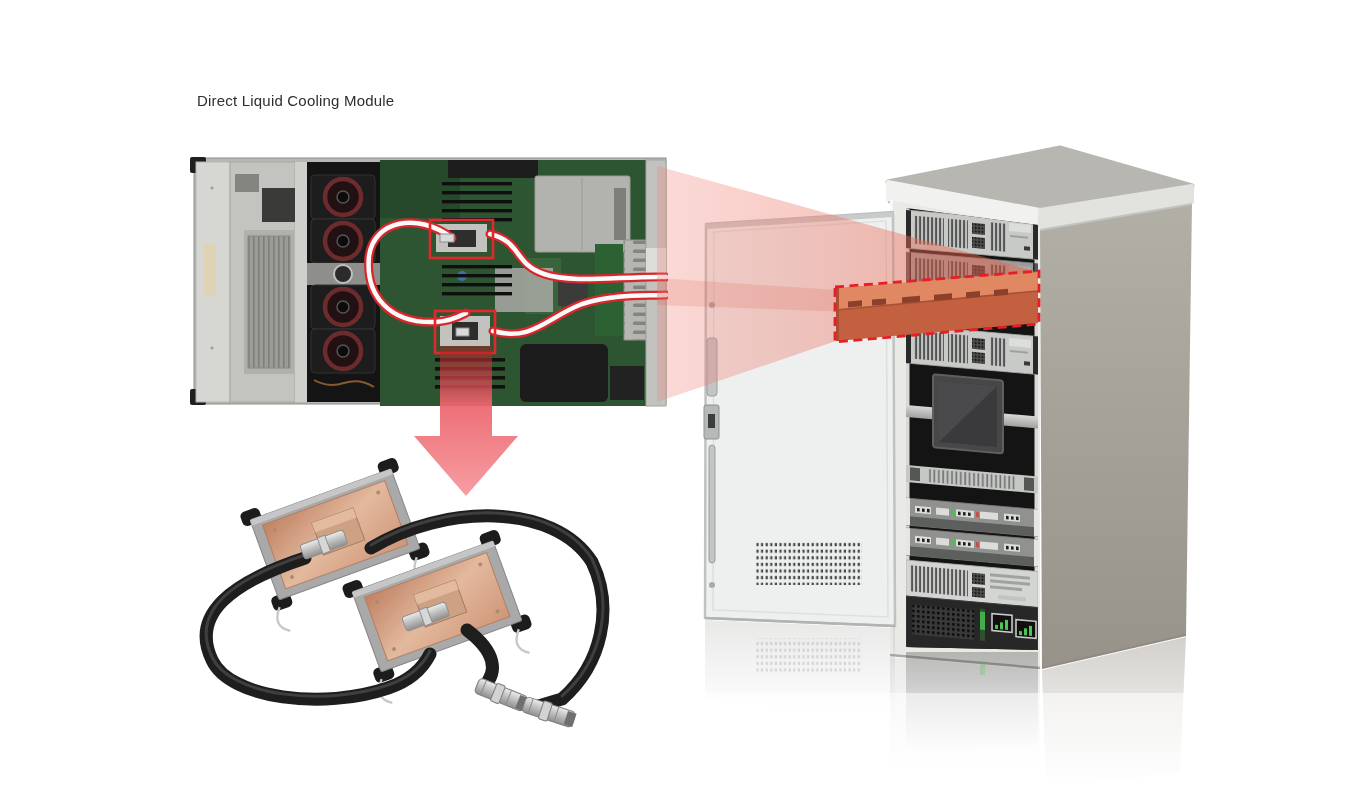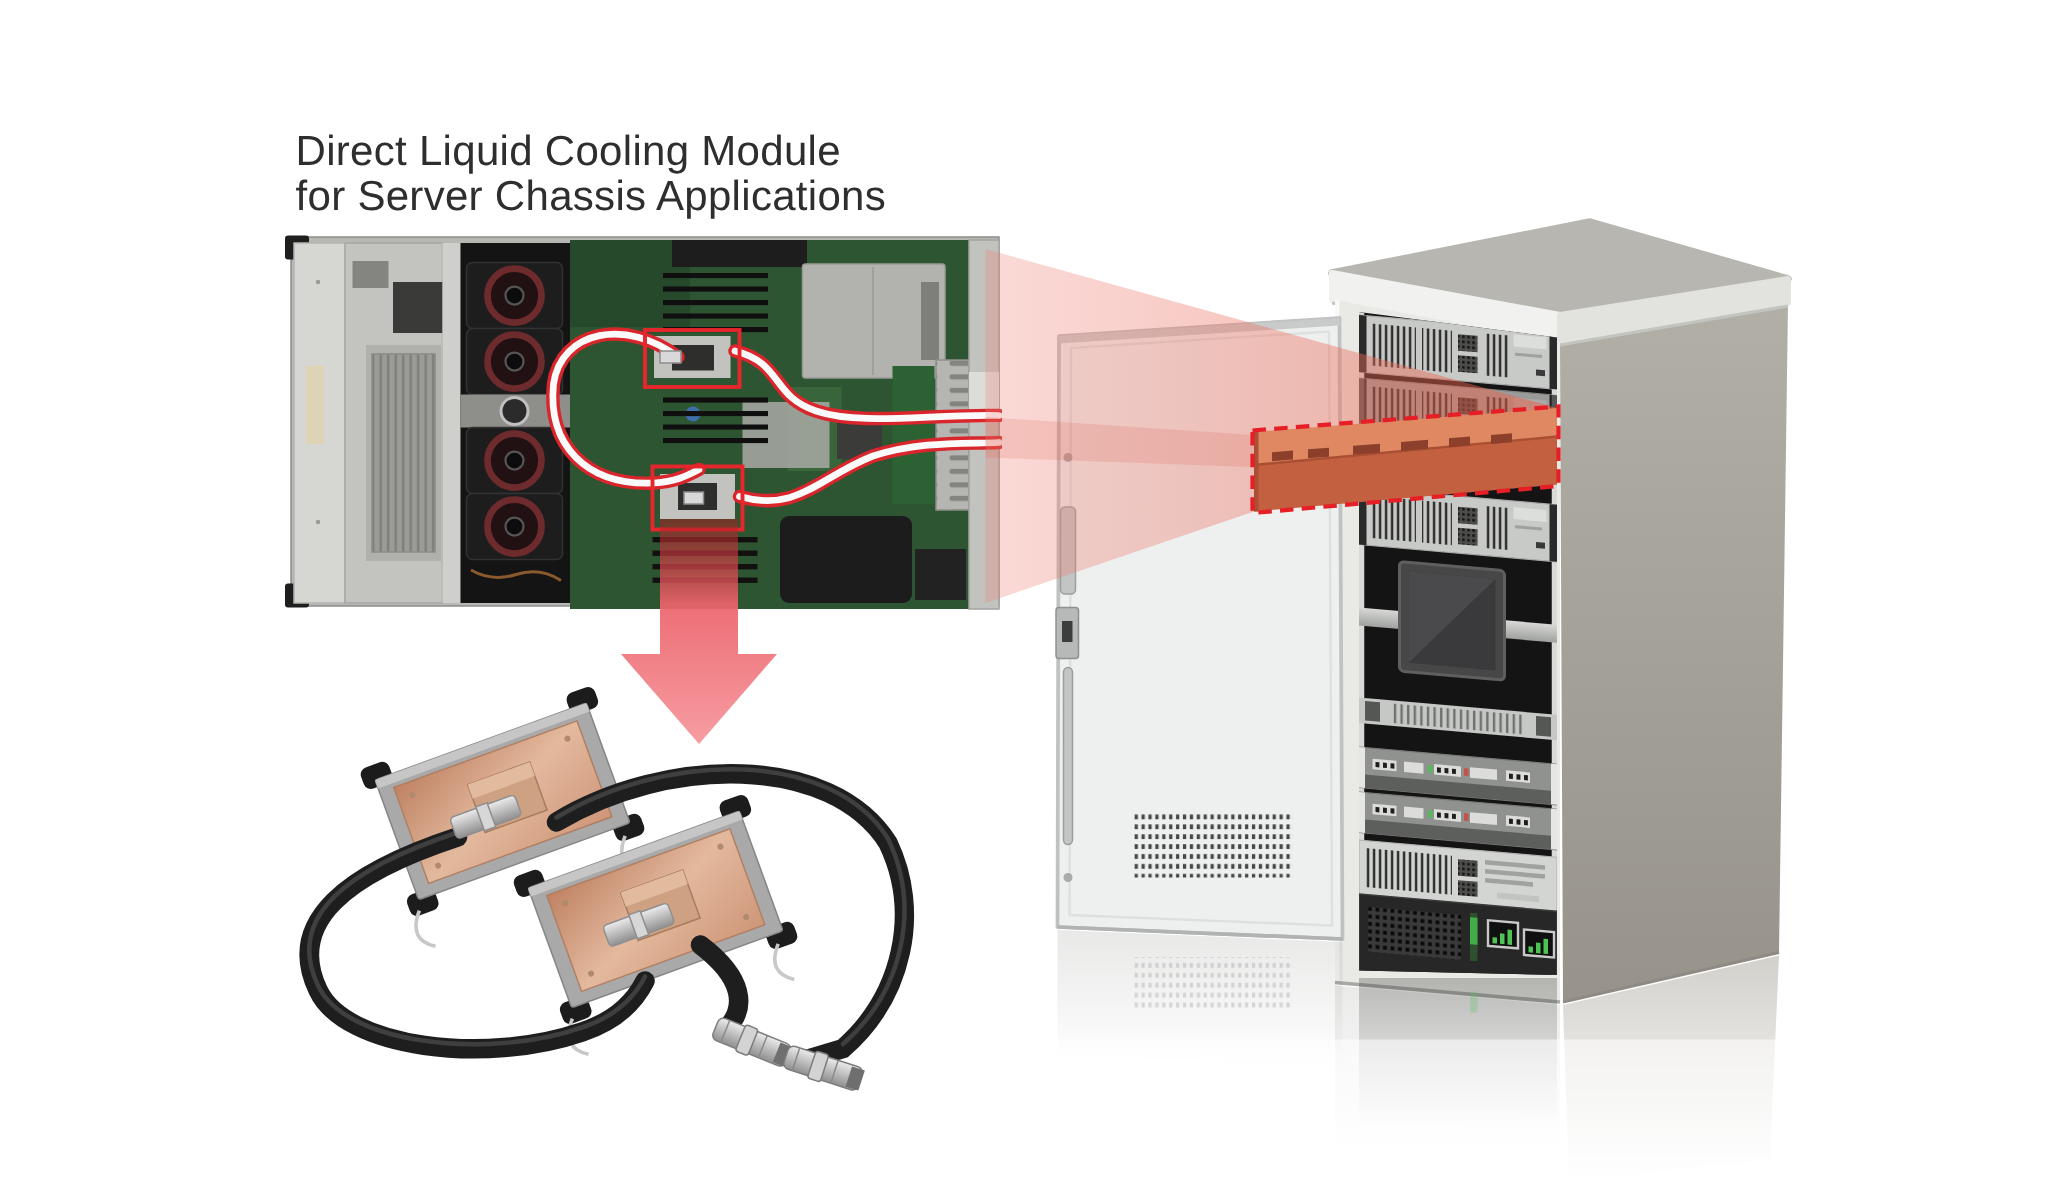--- a/index.html
+++ b/index.html
@@ -1,29 +1,28 @@
 <!DOCTYPE html>
 <html><head>
 <meta charset="utf-8">
 <style>
   html,body{margin:0;padding:0;background:#ffffff;}
   .scene{position:relative;width:1372px;height:802px;background:#ffffff;overflow:hidden;
          font-family:"Liberation Sans","DejaVu Sans",sans-serif;}
-  .title{position:absolute;left:197px;top:86px;color:#2e2e2e;font-size:28px;line-height:30px;
+  .title{position:absolute;left:197px;top:86px;color:#2e2e2e;font-size:15px;line-height:30px;
          font-weight:400;letter-spacing:.2px;}
   .abs{position:absolute;}
 </style>
 </head>
 <body>
 
 <div class="scene">
 
   <div class="title">
     <div>Direct Liquid Cooling Module</div>
-    <div>for Server Chassis Applications</div>
   </div>
 
   <svg class="abs" style="left:190px;top:148px;" width="478" height="260" viewBox="0 0 478 260">
     <defs>
       <pattern id="cageSlats" width="5" height="140" patternUnits="userSpaceOnUse">
         <rect width="5" height="140" fill="#9b9c98"></rect>
           <rect x="3" width="1.6" height="140" fill="#7e7f7b"></rect>
       </pattern>
       <pattern id="railSlots" width="22" height="9" patternUnits="userSpaceOnUse">
         <rect width="22" height="9" fill="#b5b6b1"></rect>

